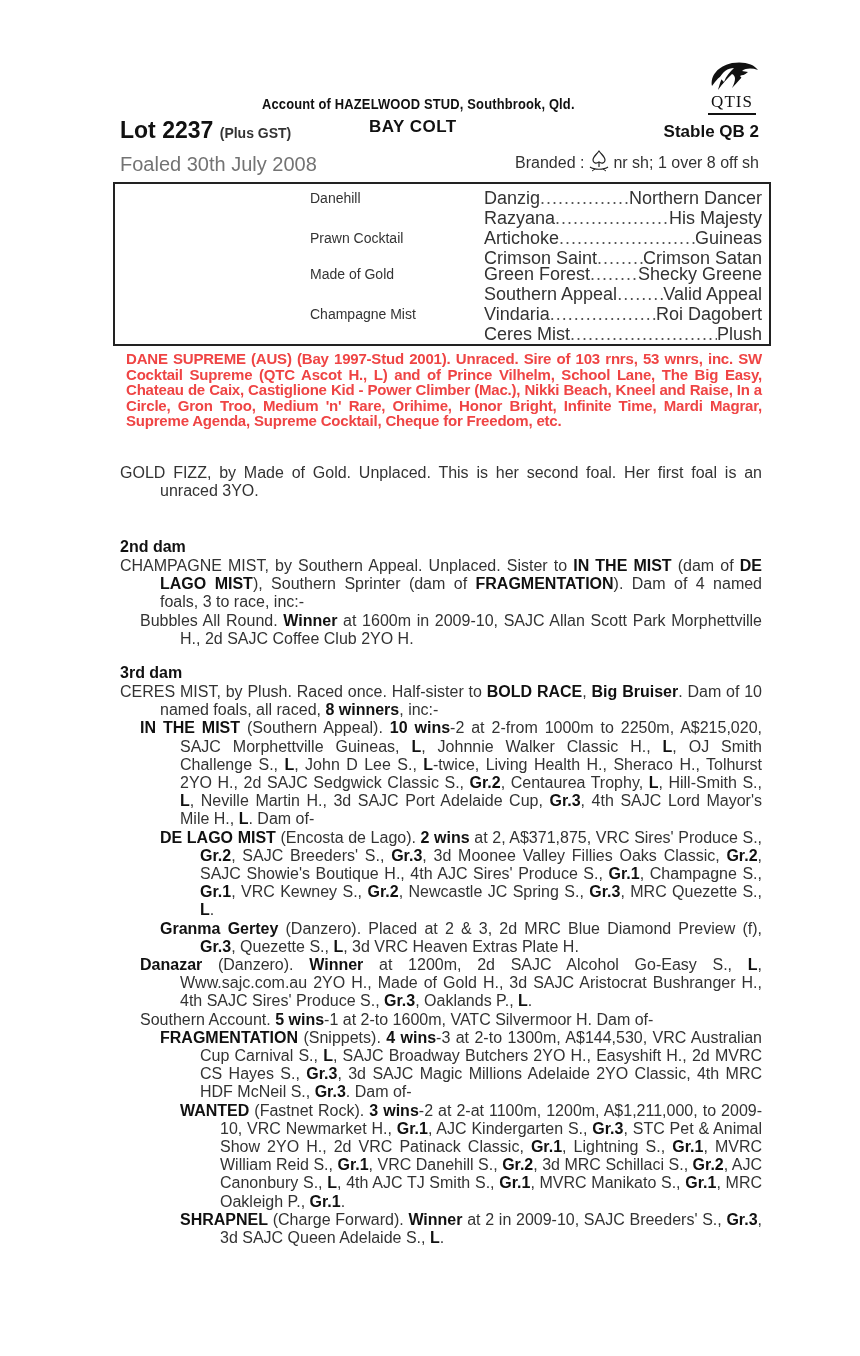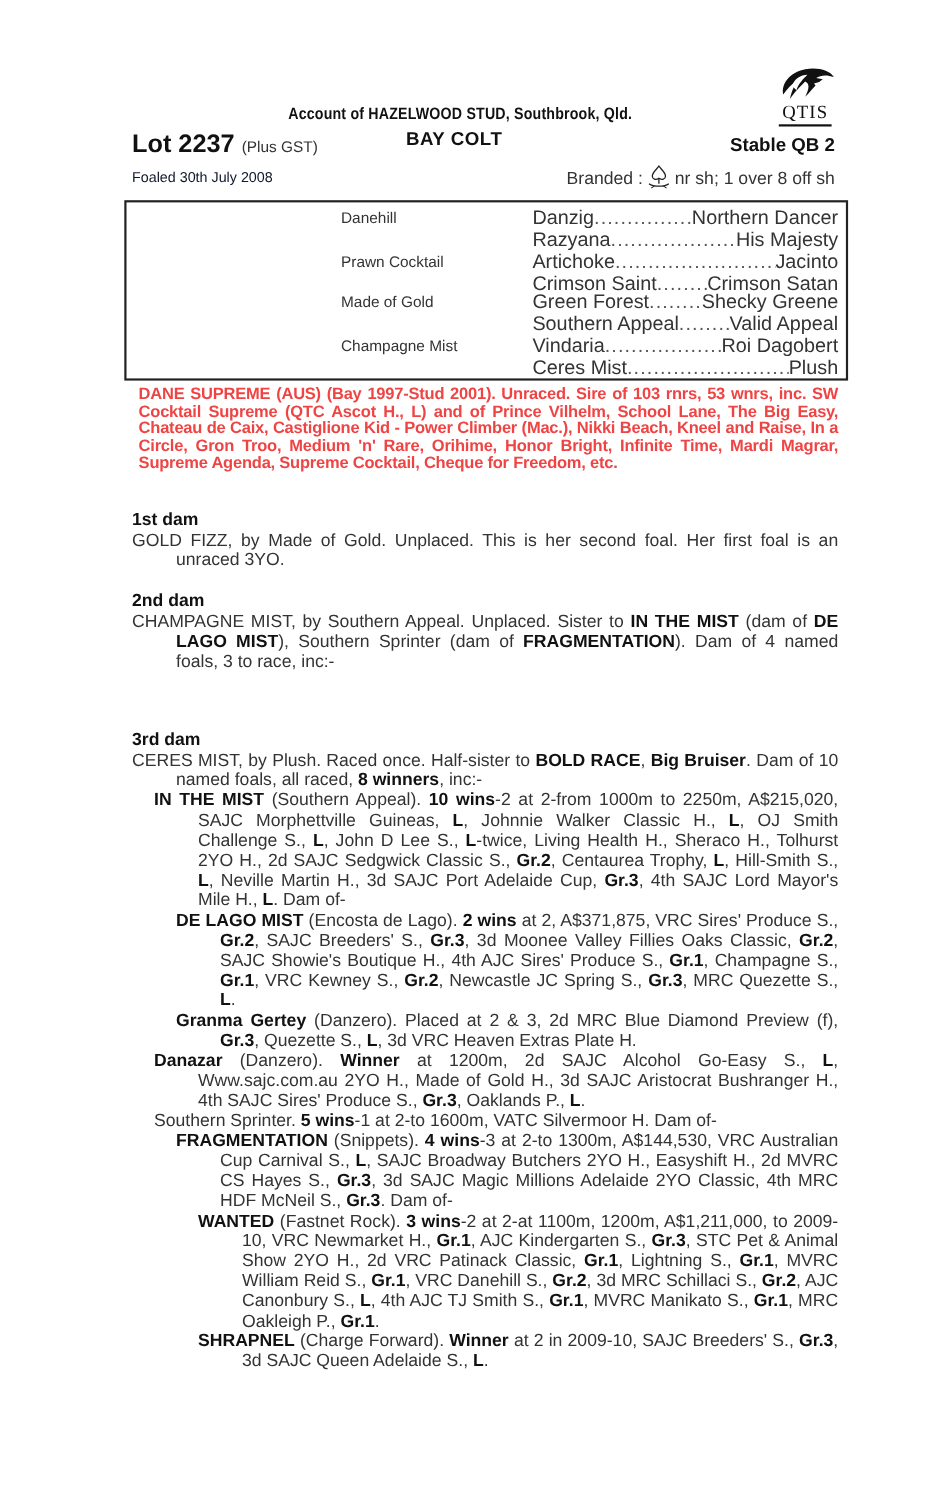--- a/index.html
+++ b/index.html
@@ -10,24 +10,24 @@
   
   .logo { position: absolute; left: 702px; top: 58px; width: 60px; height: 58px; }
   .logo svg { display: block; }
   .logo-text { position: absolute; left: 0; top: 34px; width: 60px; text-align: center;
                font-family: "Liberation Serif", serif; font-size: 17px; letter-spacing: 1px; color: #111; }
   .logo-rule { position: absolute; left: 6px; top: 55px; width: 48px; height: 2px; background: #111; }
 
   .account { position: absolute; left: 262px; top: 95px; font-size: 15px; font-weight: bold;
              transform: scaleX(0.86); transform-origin: left top; letter-spacing: 0.2px; color:#111; }
   .lot { position: absolute; left: 120px; top: 117px; font-size: 23px; font-weight: bold; color:#111; }
-  .plus-gst { font-size: 14px; font-weight: normal; color:#333;text-align:center; }
+  .plus-gst { font-size: 14px; font-weight: bold; color:#333;text-align:center; }
   .colt { position: absolute; left: 369px; top: 117px; font-size: 17px; font-weight: bold; letter-spacing: 0.5px; color:#111; }
   .stable { position: absolute; right: 101px; top: 122px; font-size: 17px; font-weight: bold; color:#111; }
-  .foaled { position: absolute; left: 120px; top: 153px; font-size: 13px; color: #0f172a; }
+  .foaled { position: absolute; left: 120px; top: 153px; font-size: 20px; color: #737373; }
   .branded { position: absolute; right: 101px; top: 153px; font-size: 16px; color: #333; display: flex; align-items: center; }
   .brand-mark { display: inline-block; width: 22px; height: 22px; margin: 0 3px -2px 4px; position: relative; top: -4px; }
 
   
   .ped-box { position: absolute; left: 113px; top: 182px; width: 654px; height: 160px;
              border: 2px solid #222; box-sizing: content-box; }
   .ped-col1 { position: absolute; left: 6px; top: 4px; width: 180px; }
   .ped-col2 { position: absolute; left: 195px; top: 4px; width: 170px; }
   .ped-col3 { position: absolute; left: 369px; top: 4px; width: 278px; }
   .ped-small { font-size: 14px; color: #333; height: 20px; line-height: 20px; }
@@ -109,21 +109,21 @@
           <span class="r">Northern Dancer</span>
         </div>
       <div class="ped-row">
           <span class="l">Razyana</span>
           <span class="dots"></span>
           <span class="r">His Majesty</span>
         </div>
       <div class="ped-row">
           <span class="l">Artichoke</span>
           <span class="dots"></span>
-          <span class="r">Jacinto</span>
+          <span class="r">Guineas</span>
         </div>
       <div class="ped-row">
           <span class="l">Crimson Saint</span>
           <span class="dots"></span>
           <span class="r">Crimson Satan</span>
         </div>
       <div class="ped-row" style="margin-top:-4px">
           <span class="l">Green Forest</span>
           <span class="dots"></span>
           <span class="r">Shecky Greene</span>
@@ -142,42 +142,42 @@
           <span class="l">Ceres Mist</span>
           <span class="dots"></span>
           <span class="r">Plush</span>
         </div>
     </div>
   </div>
 
   <div class="sire-para">DANE SUPREME (AUS) (Bay 1997-Stud 2001). Unraced. Sire of 103 rnrs, 53 wnrs, inc. SW Cocktail Supreme (QTC Ascot H., L) and of Prince Vilhelm, School Lane, The Big Easy, Chateau de Caix, Castiglione Kid - Power Climber (Mac.), Nikki Beach, Kneel and Raise, In a Circle, Gron Troo, Medium 'n' Rare, Orihime, Honor Bright, Infinite Time, Mardi Magrar, Supreme Agenda, Supreme Cocktail, Cheque for Freedom, etc.</div>
 
   <div class="section" style="top:464px">
-    <div class="section-title">1st dam</div>
     <div class="para i0">GOLD FIZZ, by Made of Gold. Unplaced. This is her second foal. Her first foal is an unraced 3YO.</div>
   </div>
 
   <div class="section" style="top:538px">
     <div class="section-title">2nd dam</div>
     <div class="para i0"><span>CHAMPAGNE MIST, by Southern Appeal. Unplaced. Sister to </span><span class="b">IN THE MIST</span><span> (dam of </span><span class="b">DE LAGO MIST</span><span>), Southern Sprinter (dam of </span><span class="b">FRAGMENTATION</span><span>). Dam of 4 named foals, 3 to race, inc:-</span></div>
+    <div class="para i1"><span>Bubbles All Round. </span><span class="b">Winner</span><span> at 1600m in 2009-10, SAJC Allan Scott Park Morphettville H., 2d SAJC Coffee Club 2YO H.</span></div>
   </div>
 
   <div class="section" style="top:664px">
     <div class="section-title">3rd dam</div>
     <div class="para i0"><span>CERES MIST, by Plush. Raced once. Half-sister to </span><span class="b">BOLD RACE</span><span>, </span><span class="b">Big Bruiser</span><span>. Dam of 10 named foals, all raced, </span><span class="b">8 winners</span><span>, inc:-</span></div>
 
     <div class="para i1"><span class="b">IN THE MIST</span><span> (Southern Appeal). </span><span class="b">10 wins</span><span>-2 at 2-from 1000m to 2250m, A$215,020, SAJC Morphettville Guineas, </span><span class="b">L</span><span>, Johnnie Walker Classic H., </span><span class="b">L</span><span>, OJ Smith Challenge S., </span><span class="b">L</span><span>, John D Lee S., </span><span class="b">L</span><span>-twice, Living Health H., Sheraco H., Tolhurst 2YO H., 2d SAJC Sedgwick Classic S., </span><span class="b">Gr.2</span><span>, Centaurea Trophy, </span><span class="b">L</span><span>, Hill-Smith S., </span><span class="b">L</span><span>, Neville Martin H., 3d SAJC Port Adelaide Cup, </span><span class="b">Gr.3</span><span>, 4th SAJC Lord Mayor's Mile H., </span><span class="b">L</span><span>. Dam of-</span></div>
 
     <div class="para i2"><span class="b">DE LAGO MIST</span><span> (Encosta de Lago). </span><span class="b">2 wins</span><span> at 2, A$371,875, VRC Sires' Produce S., </span><span class="b">Gr.2</span><span>, SAJC Breeders' S., </span><span class="b">Gr.3</span><span>, 3d Moonee Valley Fillies Oaks Classic, </span><span class="b">Gr.2</span><span>, SAJC Showie's Boutique H., 4th AJC Sires' Produce S., </span><span class="b">Gr.1</span><span>, Champagne S., </span><span class="b">Gr.1</span><span>, VRC Kewney S., </span><span class="b">Gr.2</span><span>, Newcastle JC Spring S., </span><span class="b">Gr.3</span><span>, MRC Quezette S., </span><span class="b">L</span><span>.</span></div>
 
     <div class="para i2"><span class="b">Granma Gertey</span><span> (Danzero). Placed at 2 &amp; 3, 2d MRC Blue Diamond Preview (f), </span><span class="b">Gr.3</span><span>, Quezette S., </span><span class="b">L</span><span>, 3d VRC Heaven Extras Plate H.</span></div>
 
     <div class="para i1"><span class="b">Danazar</span><span> (Danzero). </span><span class="b">Winner</span><span> at 1200m, 2d SAJC Alcohol Go-Easy S., </span><span class="b">L</span><span>, Www.sajc.com.au 2YO H., Made of Gold H., 3d SAJC Aristocrat Bushranger H., 4th SAJC Sires' Produce S., </span><span class="b">Gr.3</span><span>, Oaklands P., </span><span class="b">L</span><span>.</span></div>
 
-    <div class="para i1"><span>Southern Sprinter. </span><span class="b">5 wins</span><span>-1 at 2-to 1600m, VATC Silvermoor H. Dam of-</span></div>
+    <div class="para i1"><span>Southern Account. </span><span class="b">5 wins</span><span>-1 at 2-to 1600m, VATC Silvermoor H. Dam of-</span></div>
 
     <div class="para i2"><span class="b">FRAGMENTATION</span><span> (Snippets). </span><span class="b">4 wins</span><span>-3 at 2-to 1300m, A$144,530, VRC Australian Cup Carnival S., </span><span class="b">L</span><span>, SAJC Broadway Butchers 2YO H., Easyshift H., 2d MVRC CS Hayes S., </span><span class="b">Gr.3</span><span>, 3d SAJC Magic Millions Adelaide 2YO Classic, 4th MRC HDF McNeil S., </span><span class="b">Gr.3</span><span>. Dam of-</span></div>
 
     <div class="para i3"><span class="b">WANTED</span><span> (Fastnet Rock). </span><span class="b">3 wins</span><span>-2 at 2-at 1100m, 1200m, A$1,211,000, to 2009-10, VRC Newmarket H., </span><span class="b">Gr.1</span><span>, AJC Kindergarten S., </span><span class="b">Gr.3</span><span>, STC Pet &amp; Animal Show 2YO H., 2d VRC Patinack Classic, </span><span class="b">Gr.1</span><span>, Lightning S., </span><span class="b">Gr.1</span><span>, MVRC William Reid S., </span><span class="b">Gr.1</span><span>, VRC Danehill S., </span><span class="b">Gr.2</span><span>, 3d MRC Schillaci S., </span><span class="b">Gr.2</span><span>, AJC Canonbury S., </span><span class="b">L</span><span>, 4th AJC TJ Smith S., </span><span class="b">Gr.1</span><span>, MVRC Manikato S., </span><span class="b">Gr.1</span><span>, MRC Oakleigh P., </span><span class="b">Gr.1</span><span>.</span></div>
 
     <div class="para i3"><span class="b">SHRAPNEL</span><span> (Charge Forward). </span><span class="b">Winner</span><span> at 2 in 2009-10, SAJC Breeders' S., </span><span class="b">Gr.3</span><span>, 3d SAJC Queen Adelaide S., </span><span class="b">L</span><span>.</span></div>
   </div>
 
 </div>
 

